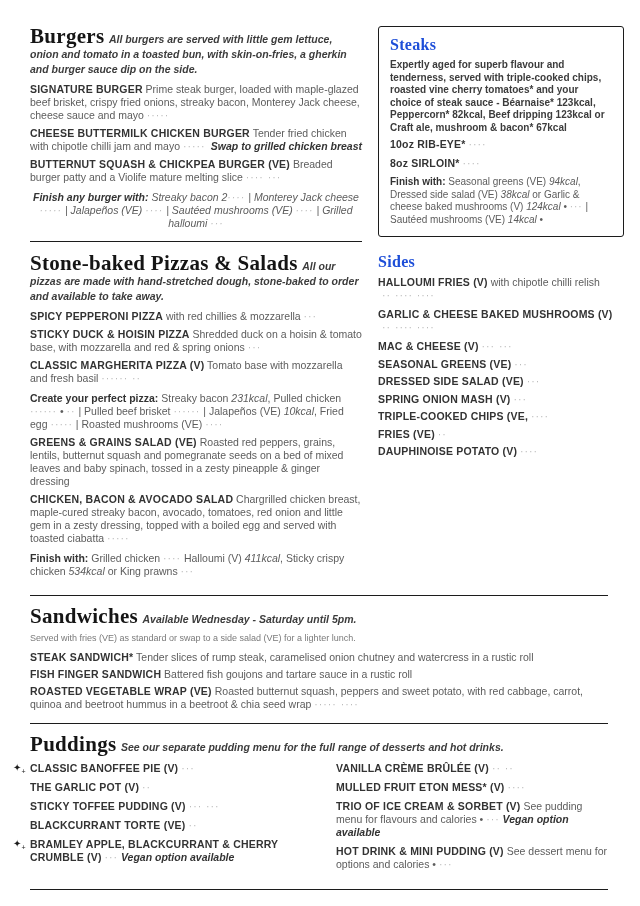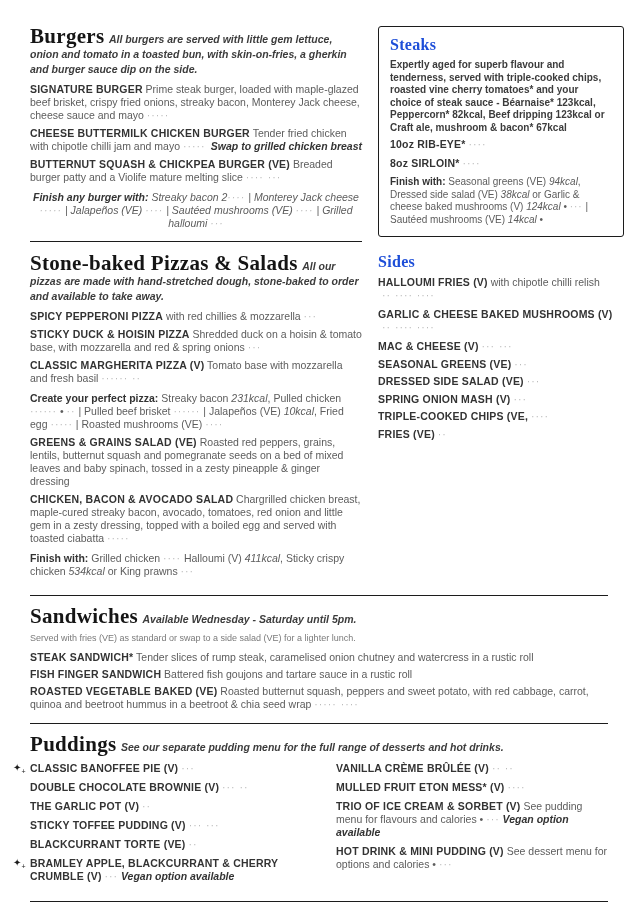--- a/index.html
+++ b/index.html
@@ -101,49 +101,49 @@
       <section class="sides">
         <p class="h-wrap"><span class="h-serif-sm">Sides</span></p>
         <p class="item two"><span class="nm">HALLOUMI FRIES (V)</span> <span class="ds">with chipotle chilli relish</span><span class="fade blk">·· ···· ····</span></p>
         <p class="item two"><span class="nm">GARLIC &amp; CHEESE BAKED MUSHROOMS (V)</span><span class="fade blk">·· ···· ····</span></p>
         <p class="item"><span class="nm">MAC &amp; CHEESE (V)</span> <span class="fade">··· ···</span></p>
         <p class="item"><span class="nm">SEASONAL GREENS (VE)</span> <span class="fade">···</span></p>
         <p class="item"><span class="nm">DRESSED SIDE SALAD (VE)</span> <span class="fade">···</span></p>
         <p class="item"><span class="nm">SPRING ONION MASH (V)</span> <span class="fade">···</span></p>
         <p class="item"><span class="nm">TRIPLE-COOKED CHIPS (VE,</span> <span class="fade">····</span></p>
         <p class="item"><span class="nm">FRIES (VE)</span> <span class="fade">··</span></p>
+        <p class="item"><span class="nm">DAUPHINOISE POTATO (V)</span> <span class="fade">····</span></p>
       </section>
 
     </div>
   </div>
 
   <div class="rule full"></div>
 
   <section class="sand">
     <p class="h-wrap">
       <span class="h-serif">Sandwiches</span>
       <span class="intro">Available Wednesday - Saturday until 5pm.</span>
     </p>
     <p class="sub">Served with fries (VE) as standard or swap to a side salad (VE) for a lighter lunch.</p>
     <p class="item"><span class="nm">STEAK SANDWICH*</span> <span class="ds">Tender slices of rump steak, caramelised onion chutney and watercress in a rustic roll</span></p>
     <p class="item"><span class="nm">FISH FINGER SANDWICH</span> <span class="ds">Battered fish goujons and tartare sauce in a rustic roll</span></p>
-    <p class="item"><span class="nm">ROASTED VEGETABLE BAKED (VE)</span> <span class="ds">Roasted butternut squash, peppers and sweet potato, with red cabbage, carrot, quinoa and beetroot hummus in a beetroot &amp; chia seed wrap</span> <span class="fade">····· ····</span></p>
+    <p class="item"><span class="nm">ROASTED VEGETABLE WRAP (VE)</span> <span class="ds">Roasted butternut squash, peppers and sweet potato, with red cabbage, carrot, quinoa and beetroot hummus in a beetroot &amp; chia seed wrap</span> <span class="fade">····· ····</span></p>
   </section>
 
   <div class="rule full"></div>
 
   <section>
     <p class="h-wrap">
       <span class="h-serif">Puddings</span>
       <span class="intro">See our separate pudding menu for the full range of desserts and hot drinks.</span>
     </p>
     <div class="pud-cols">
       <div class="pud-l">
         <p class="pud"><span class="star"><span class="sp">✦</span><span class="pl">+</span></span><span class="nm">CLASSIC BANOFFEE PIE (V)</span> <span class="fade">···</span></p>
-        <p class="pud"><span class="nm">DOUBLE CHOCOLATE BROWNIE (V)</span> <span class="fade">··· ··</span></p>
         <p class="pud"><span class="nm">THE GARLIC POT (V)</span> <span class="fade">··</span></p>
         <p class="pud"><span class="nm">STICKY TOFFEE PUDDING (V)</span> <span class="fade">··· ···</span></p>
         <p class="pud"><span class="nm">BLACKCURRANT TORTE (VE)</span> <span class="fade">··</span></p>
         <p class="pud"><span class="star"><span class="sp">✦</span><span class="pl">+</span></span><span class="nm">BRAMLEY APPLE, BLACKCURRANT &amp; CHERRY CRUMBLE (V)</span> <span class="fade">···</span> <span class="boldit">Vegan option available</span></p>
       </div>
       <div class="pud-r">
         <p class="pud"><span class="nm">VANILLA CRÈME BRÛLÉE (V)</span> <span class="fade">·· ··</span></p>
         <p class="pud"><span class="nm">MULLED FRUIT ETON MESS* (V)</span> <span class="fade">····</span></p>
         <p class="pud"><span class="nm">TRIO OF ICE CREAM &amp; SORBET (V)</span> <span class="ds">See pudding menu for flavours and calories •</span> <span class="fade">···</span> <span class="boldit">Vegan option available</span></p>
         <p class="pud"><span class="nm">HOT DRINK &amp; MINI PUDDING (V)</span> <span class="ds">See dessert menu for options and calories •</span> <span class="fade">···</span></p>

